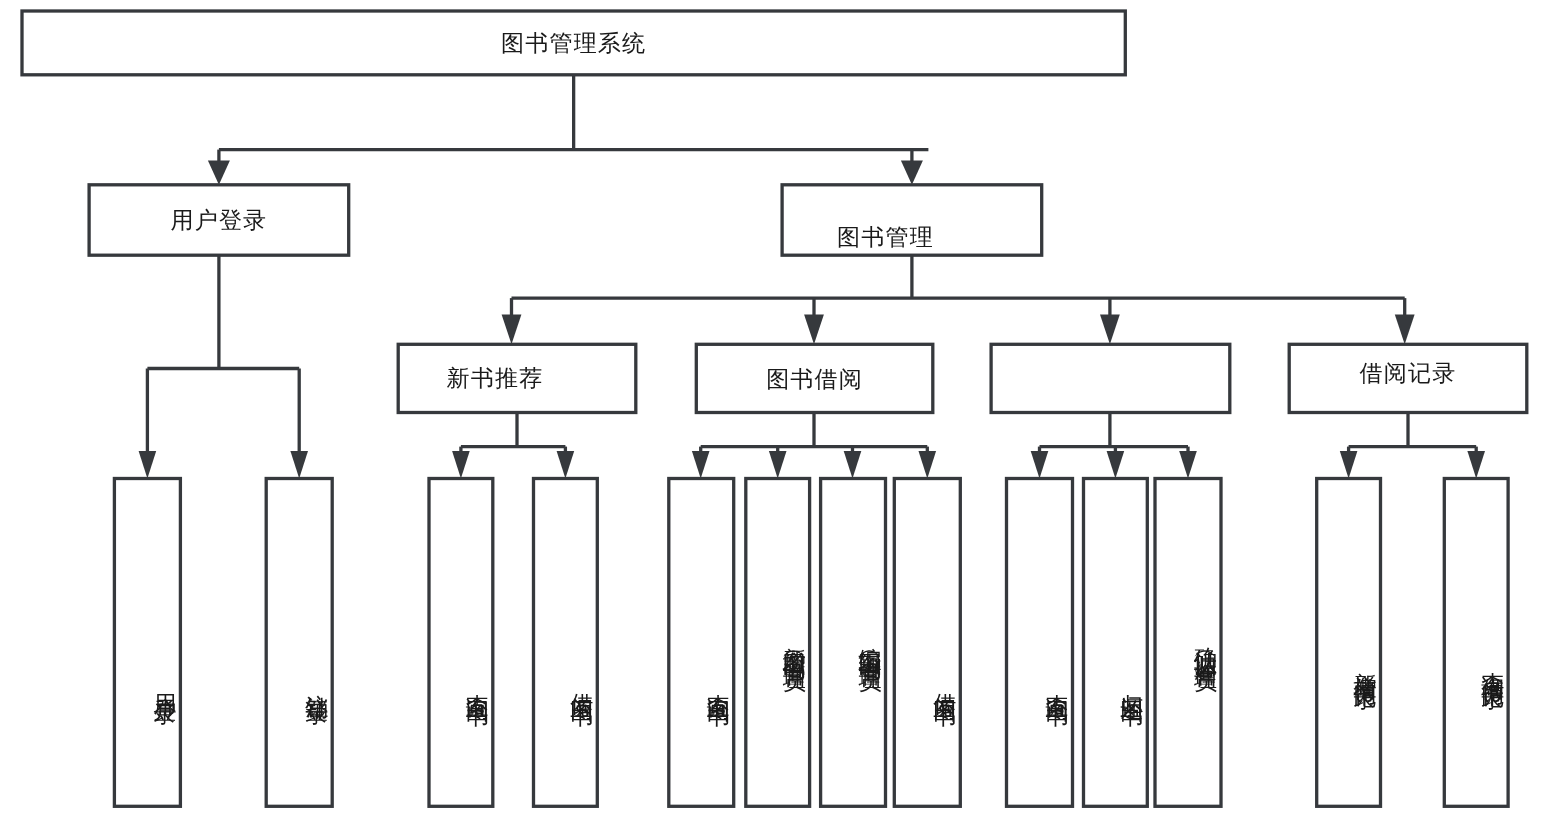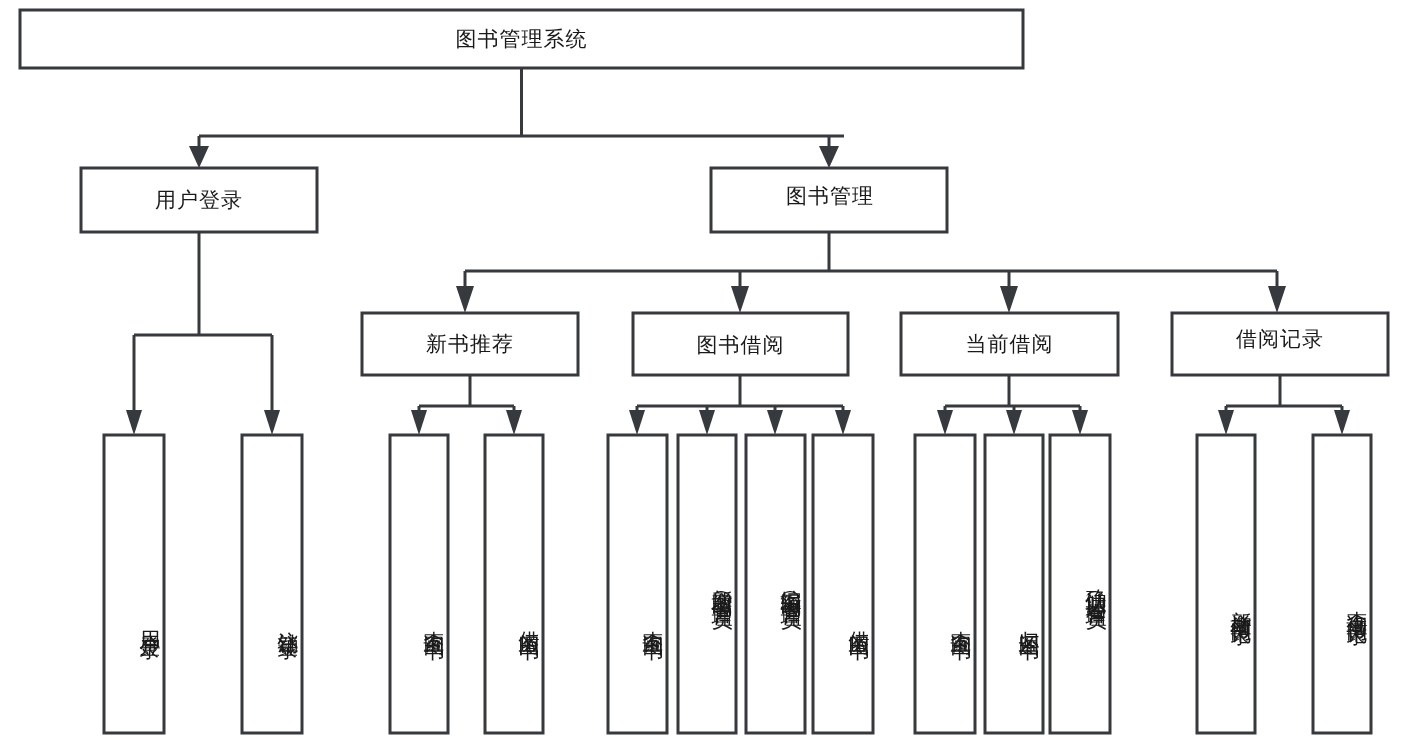--- a/index.html
+++ b/index.html
@@ -177,25 +177,24 @@
     <rect class="node-box" x="915" y="435" width="60" height="298"></rect>
     <rect class="node-box" x="985" y="435" width="58" height="298"></rect>
     <rect class="node-box" x="1050" y="435" width="60" height="298"></rect>
     <rect class="node-box" x="1197" y="435" width="58" height="298"></rect>
     <rect class="node-box" x="1313" y="435" width="58" height="298"></rect>
   </svg>
 
   <div class="node-label-h" style="left:20px; top:10px; width:1003px; height:58px;">图书管理系统</div>
 
   <div class="node-label-h" style="left:81px; top:168px; width:236px; height:64px;">用户登录</div>
-  <div class="node-label-h" style="left:711px; top:164px; width:188px; height:64px;padding-left:25px;">图书管理</div>
-
-  <div class="node-label-h" style="left:362px; top:313px; width:216px; height:62px;">新书推荐</div>
+  <div class="node-label-h" style="left:711px; top:184px; width:188px; height:64px;">图书管理</div>
+
+  <div class="node-label-h" style="left:342px; top:313px; width:216px; height:62px;">新书推荐</div>
   <div class="node-label-h" style="left:633px; top:313px; width:215px; height:64px;font-family:Liberation Mono, monospace;">图书借阅</div>
-  <div class="node-label-h" style="left:901px; top:313px; width:217px; height:62px;">当前借阅</div>
   <div class="node-label-h" style="left:1172px; top:313px; width:216px; height:52px;">借阅记录</div>
 
   <div class="node-label-v" style="left:104px; top:512px; width:60px; height:215px;">用户登录</div>
   <div class="node-label-v" style="left:242px; top:512px; width:60px; height:215px;">注销登录</div>
   <div class="node-label-v" style="left:390px; top:512px; width:58px; height:215px;">查询图书</div>
   <div class="node-label-v" style="left:485px; top:512px; width:58px; height:215px;">借阅图书</div>
   <div class="node-label-v" style="left:608px; top:512px; width:59px; height:215px;">查询图书</div>
   <div class="node-label-v" style="left:678px; top:443px; width:58px; height:285px;">新增图书（管理员）</div>
   <div class="node-label-v" style="left:746px; top:443px; width:59px; height:285px;">编辑图书（管理员）</div>
   <div class="node-label-v" style="left:813px; top:512px; width:60px; height:215px;">借阅图书</div>

